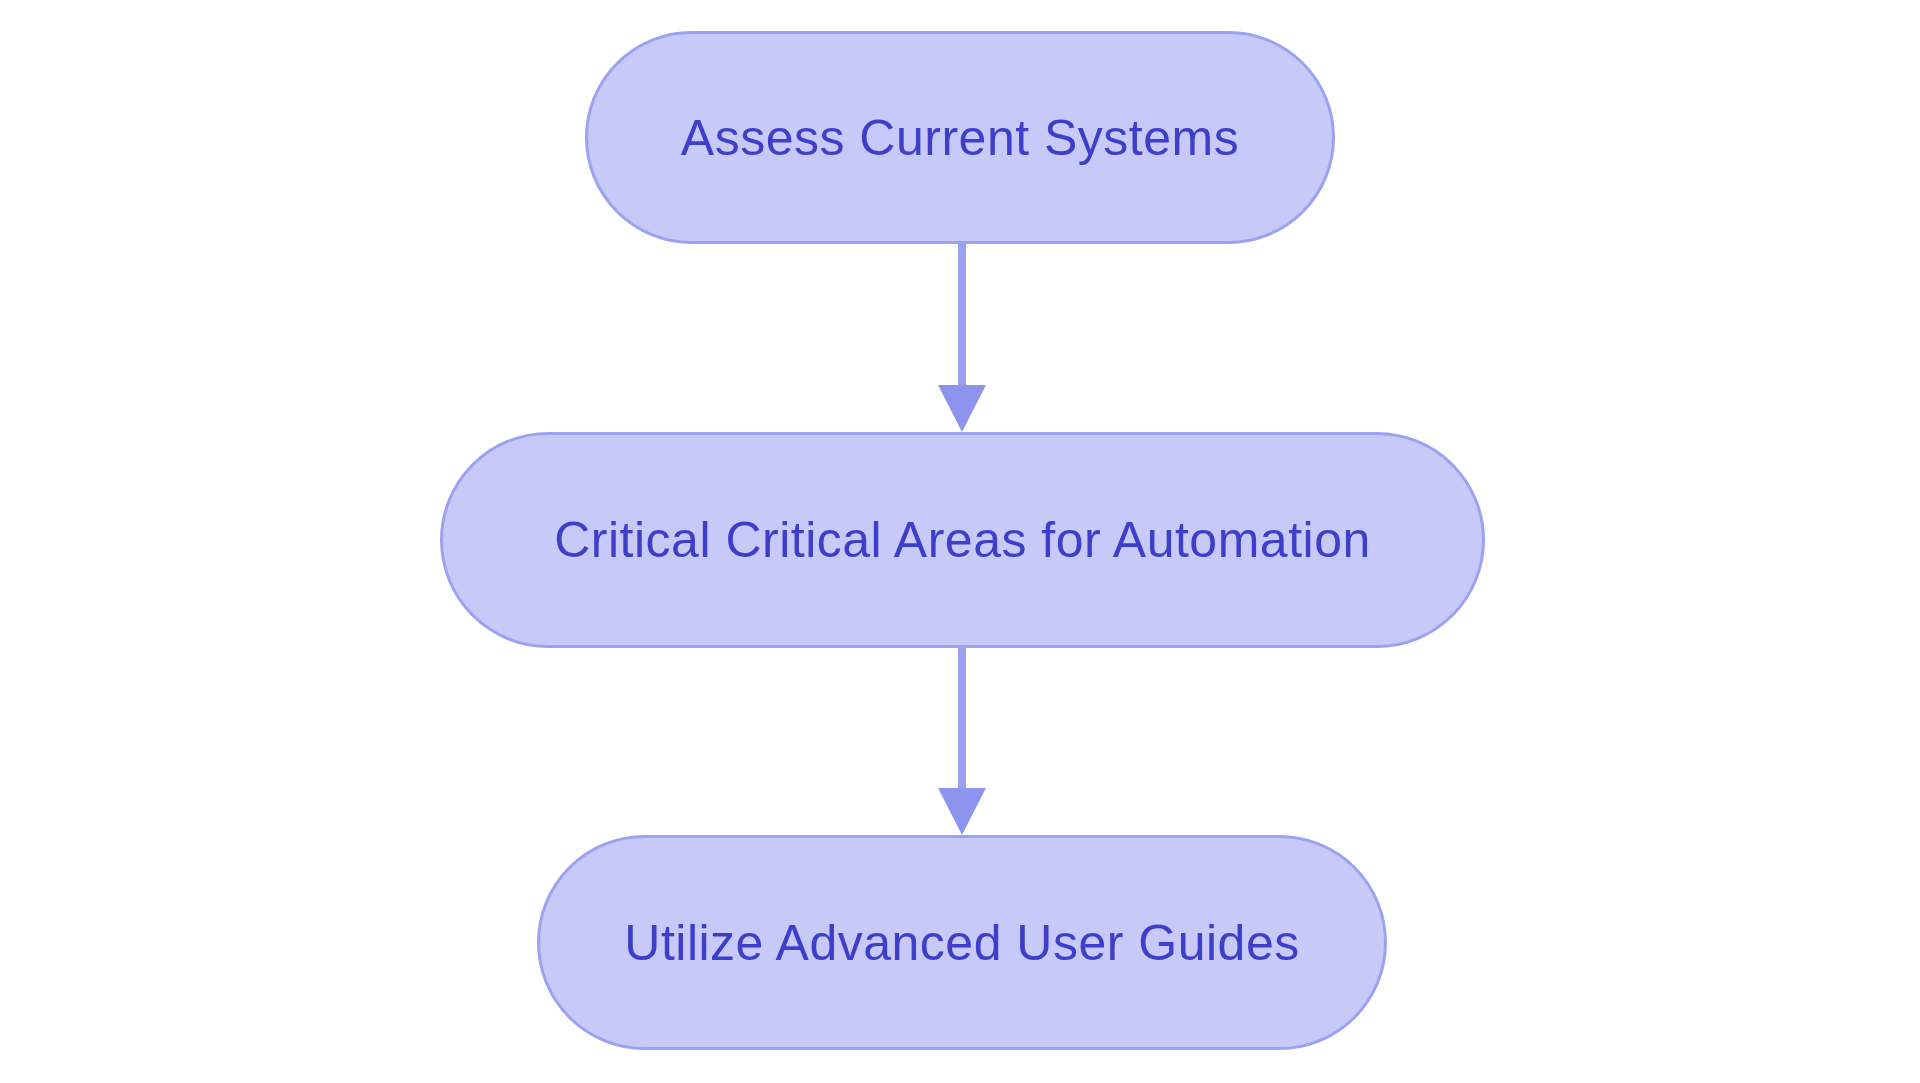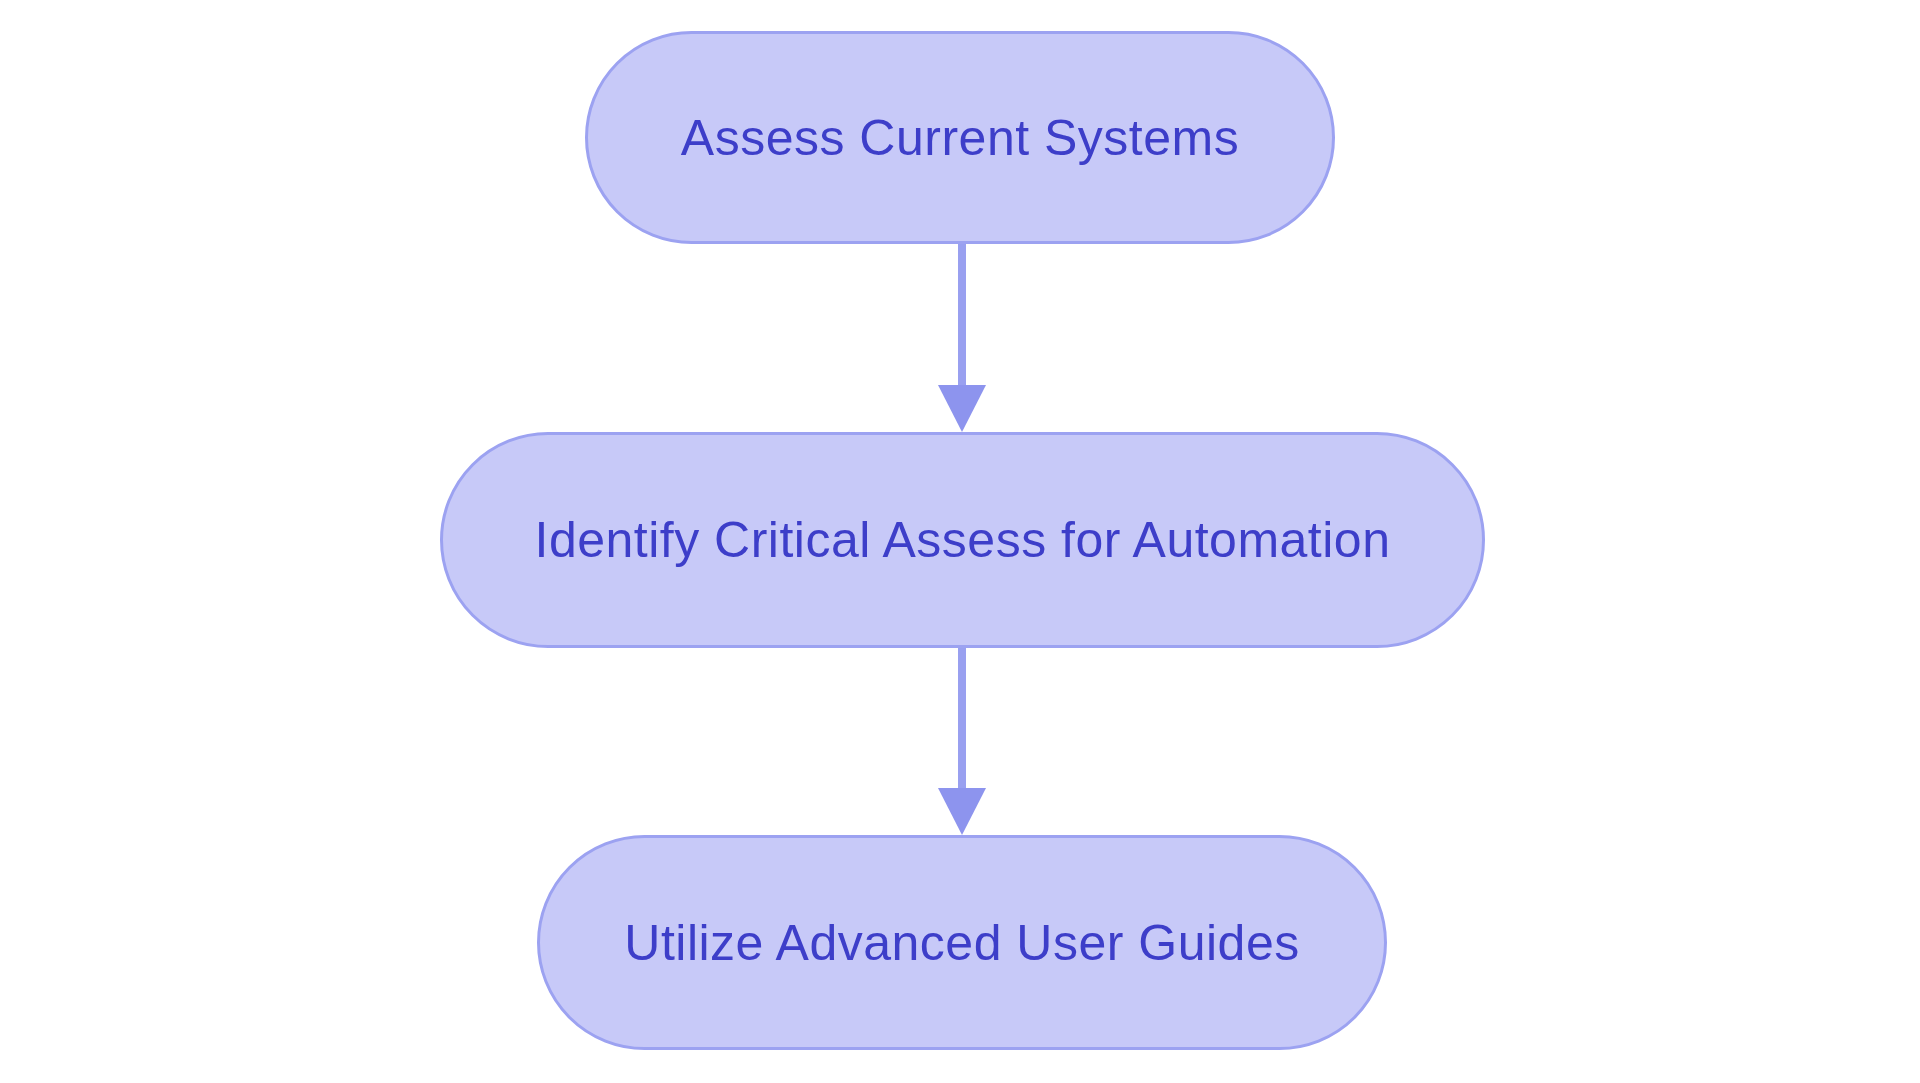--- a/index.html
+++ b/index.html
@@ -68,21 +68,21 @@
   <div class="flow-node node-1">
     <span class="node-label">Assess Current Systems</span>
   </div>
 
   <div class="edge">
     <div class="arrow-shaft shaft-1"></div>
     <div class="arrow-head head-1"></div>
   </div>
 
   <div class="flow-node node-2">
-    <span class="node-label">Identify Critical Assess for Automation</span>
+    <span class="node-label">Critical Critical Areas for Automation</span>
   </div>
 
   <div class="edge">
     <div class="arrow-shaft shaft-2"></div>
     <div class="arrow-head head-2"></div>
   </div>
 
   <div class="flow-node node-3">
     <span class="node-label">Utilize Advanced User Guides</span>
   </div>

